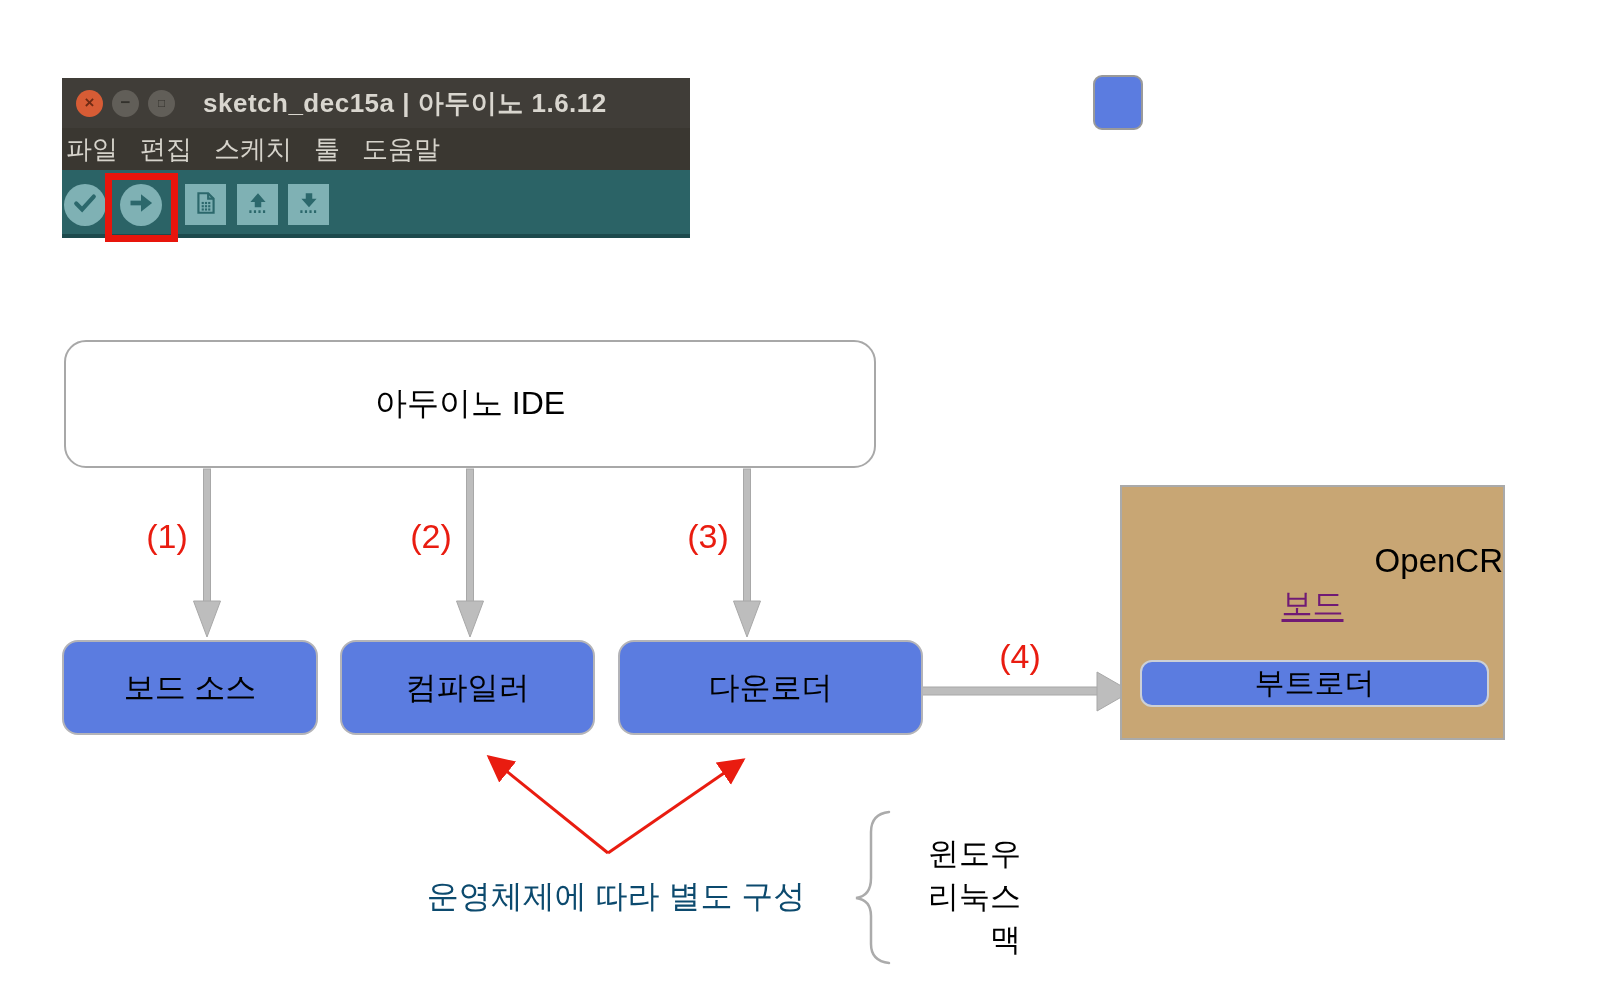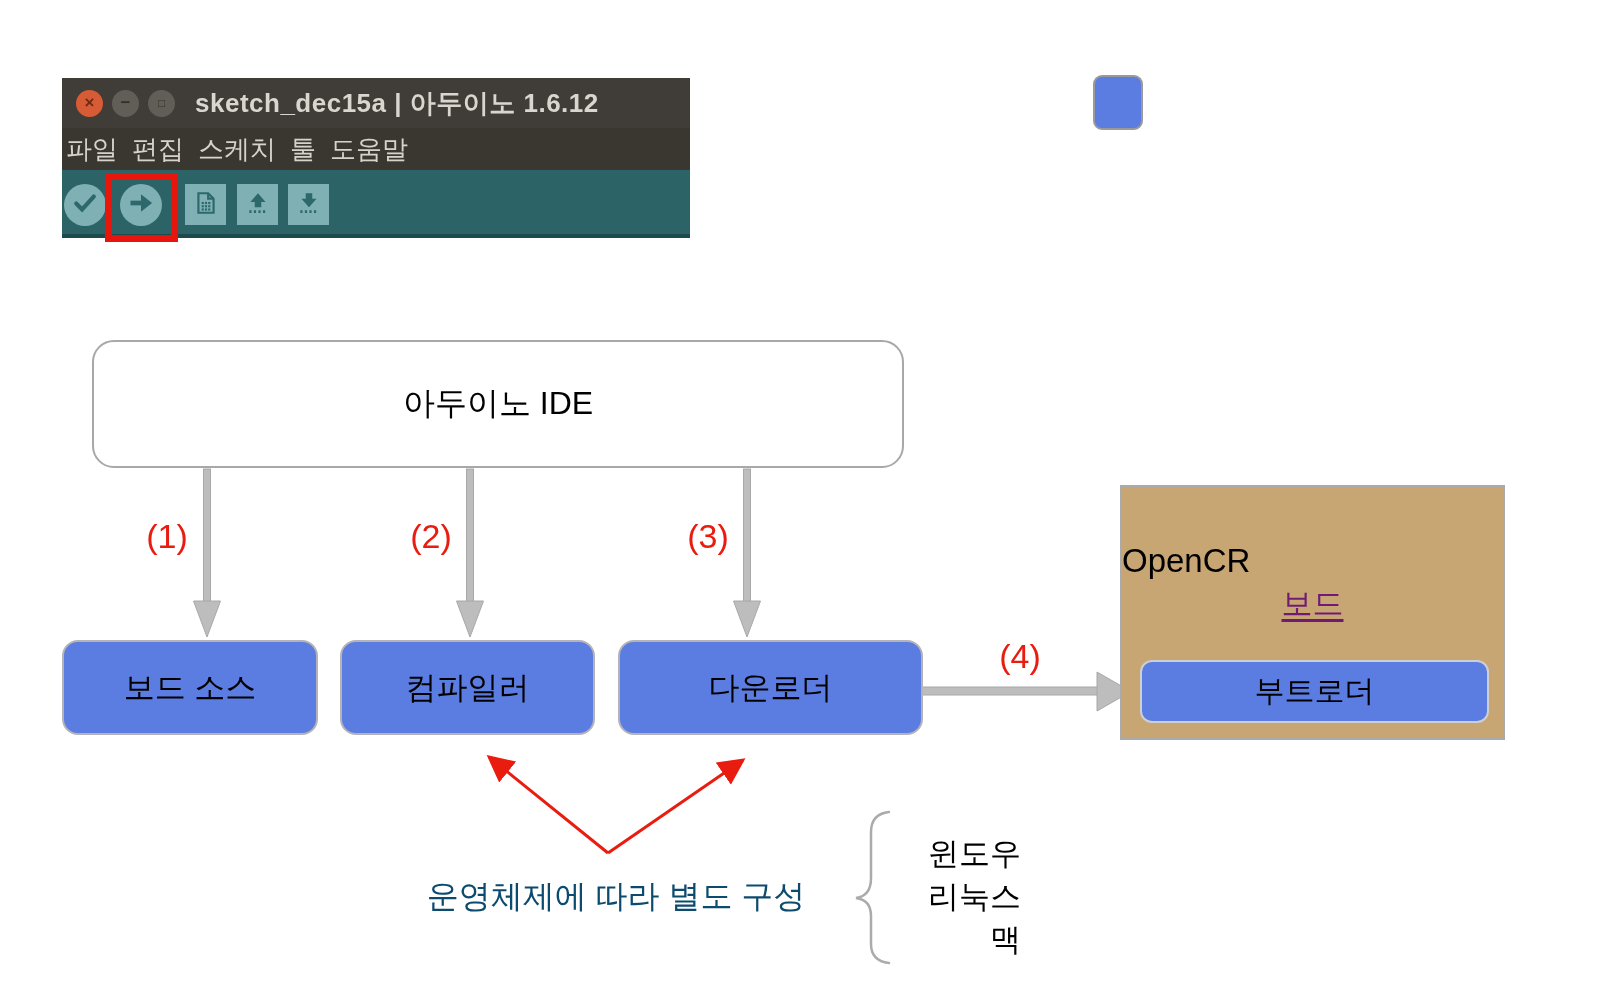--- a/index.html
+++ b/index.html
@@ -7,52 +7,52 @@
   #stage{position:relative;width:1600px;height:993px;background:#ffffff;overflow:hidden;}
 
   
   .ide-window{position:absolute;left:62px;top:78px;width:628px;height:160px;}
   .titlebar{position:absolute;left:0;top:0;width:100%;height:50px;background:#403d38;display:flex;align-items:center;}
   .winbtn{width:27px;height:27px;border-radius:50%;margin-left:9px;display:flex;align-items:center;justify-content:center;
           font-size:17px;font-weight:bold;box-sizing:border-box;}
   .winbtn.close{background:#d75c35;color:#6e2a14;margin-left:14px;}
   .winbtn.min{background:#615e58;color:#33312c;}
   .winbtn.max{background:#615e58;color:#33312c;font-size:12px;}
-  .win-title{color:#d9d6cf;font-size:26px;font-weight:bold;margin-left:20px;white-space:nowrap;letter-spacing:0.5px;}
-  .menubar{position:absolute;left:0;top:50px;width:100%;height:42px;background:#3a3731;display:flex;align-items:center;}
+  .win-title{color:#d9d6cf;font-size:26px;font-weight:bold;margin-left:28px;white-space:nowrap;letter-spacing:0.5px;}
+  .menubar{position:absolute;left:0;top:50px;width:100%;height:42px;background:#3a3731;display:flex;align-items:center;gap:8px;}
   .menu-item{color:#d6d3cb;font-size:26px;margin-left:14px;white-space:nowrap;}
   .menu-item:first-child{margin-left:4px;}
   .toolbar{position:absolute;left:0;top:92px;width:100%;height:68px;background:#2b6366;border-bottom:4px solid #1d4a4d;box-sizing:border-box;}
   .tbtn{position:absolute;display:flex;align-items:center;justify-content:center;}
   .tbtn.circle{width:42px;height:42px;border-radius:50%;background:#7fb1b4;top:14px;}
   .tbtn.square{width:41px;height:41px;background:#7fb1b4;top:14px;}
   .highlight-rect{position:absolute;left:43px;top:95px;width:73px;height:69px;border:7px solid #e8150c;box-sizing:border-box;}
 
   
   .legend{position:absolute;left:1093px;top:75px;display:flex;align-items:center;}
   .legend-swatch{width:50px;height:55px;background:#5b7ce0;border:2px solid #9a9a9a;border-radius:9px;box-sizing:border-box;}
   .legend-label{margin-left:38px;font-size:32px;color:#000;white-space:nowrap;}
 
   
   .ide-box{position:absolute;left:64px;top:340px;width:812px;height:128px;background:#ffffff;border:2px solid #a8a8a8;
            border-radius:22px;box-sizing:border-box;display:flex;align-items:center;justify-content:center;
-           font-size:32px;color:#000;margin-left:28px;}
+           font-size:32px;color:#000;}
   .flow-box{position:absolute;top:640px;height:95px;background:#5b7ce0;border:2px solid #b4b4b8;border-radius:16px;
             box-sizing:border-box;display:flex;align-items:center;justify-content:center;font-size:31px;color:#000;}
   .flow-box.b1{left:62px;width:256px;}
   .flow-box.b2{left:340px;width:255px;}
   .flow-box.b3{left:618px;width:305px;}
 
   .step-label{position:absolute;color:#e91c10;font-size:34px;transform:translate(-50%,-50%);white-space:nowrap;}
 
   .opencr{position:absolute;left:1120px;top:485px;width:385px;height:255px;background:#c8a674;border:2px solid #aaaaaa;box-sizing:border-box;}
-  .opencr-line1{position:absolute;left:0;top:55px;width:100%;text-align:left;font-size:33px;color:#000;}
+  .opencr-line1{position:absolute;left:0;top:55px;width:100%;text-align:right;font-size:33px;color:#000;}
   .opencr-line2{position:absolute;left:0;top:96px;width:100%;text-align:center;font-size:31px;color:#701a75;
                 text-decoration:underline;text-underline-offset:5px;}
-  .bootloader{position:absolute;left:18px;top:173px;width:349px;height:63px;background:#5b7ce0;border:2px solid #ccd0d6;
+  .bootloader{position:absolute;left:18px;top:173px;width:349px;height:47px;background:#5b7ce0;border:2px solid #ccd0d6;
               border-radius:12px;box-sizing:border-box;display:flex;align-items:center;justify-content:center;
               font-size:30px;color:#000;}
 
   
   .note-text{position:absolute;left:616px;top:897px;transform:translate(-50%,-50%);font-size:32px;color:#0c4a6e;white-space:nowrap;}
   .os-list{position:absolute;left:928px;top:832px;font-size:31px;color:#000;line-height:43px;text-align:right;}
 
   svg.overlay{position:absolute;left:0;top:0;pointer-events:none;}
 </style>
 </head>

